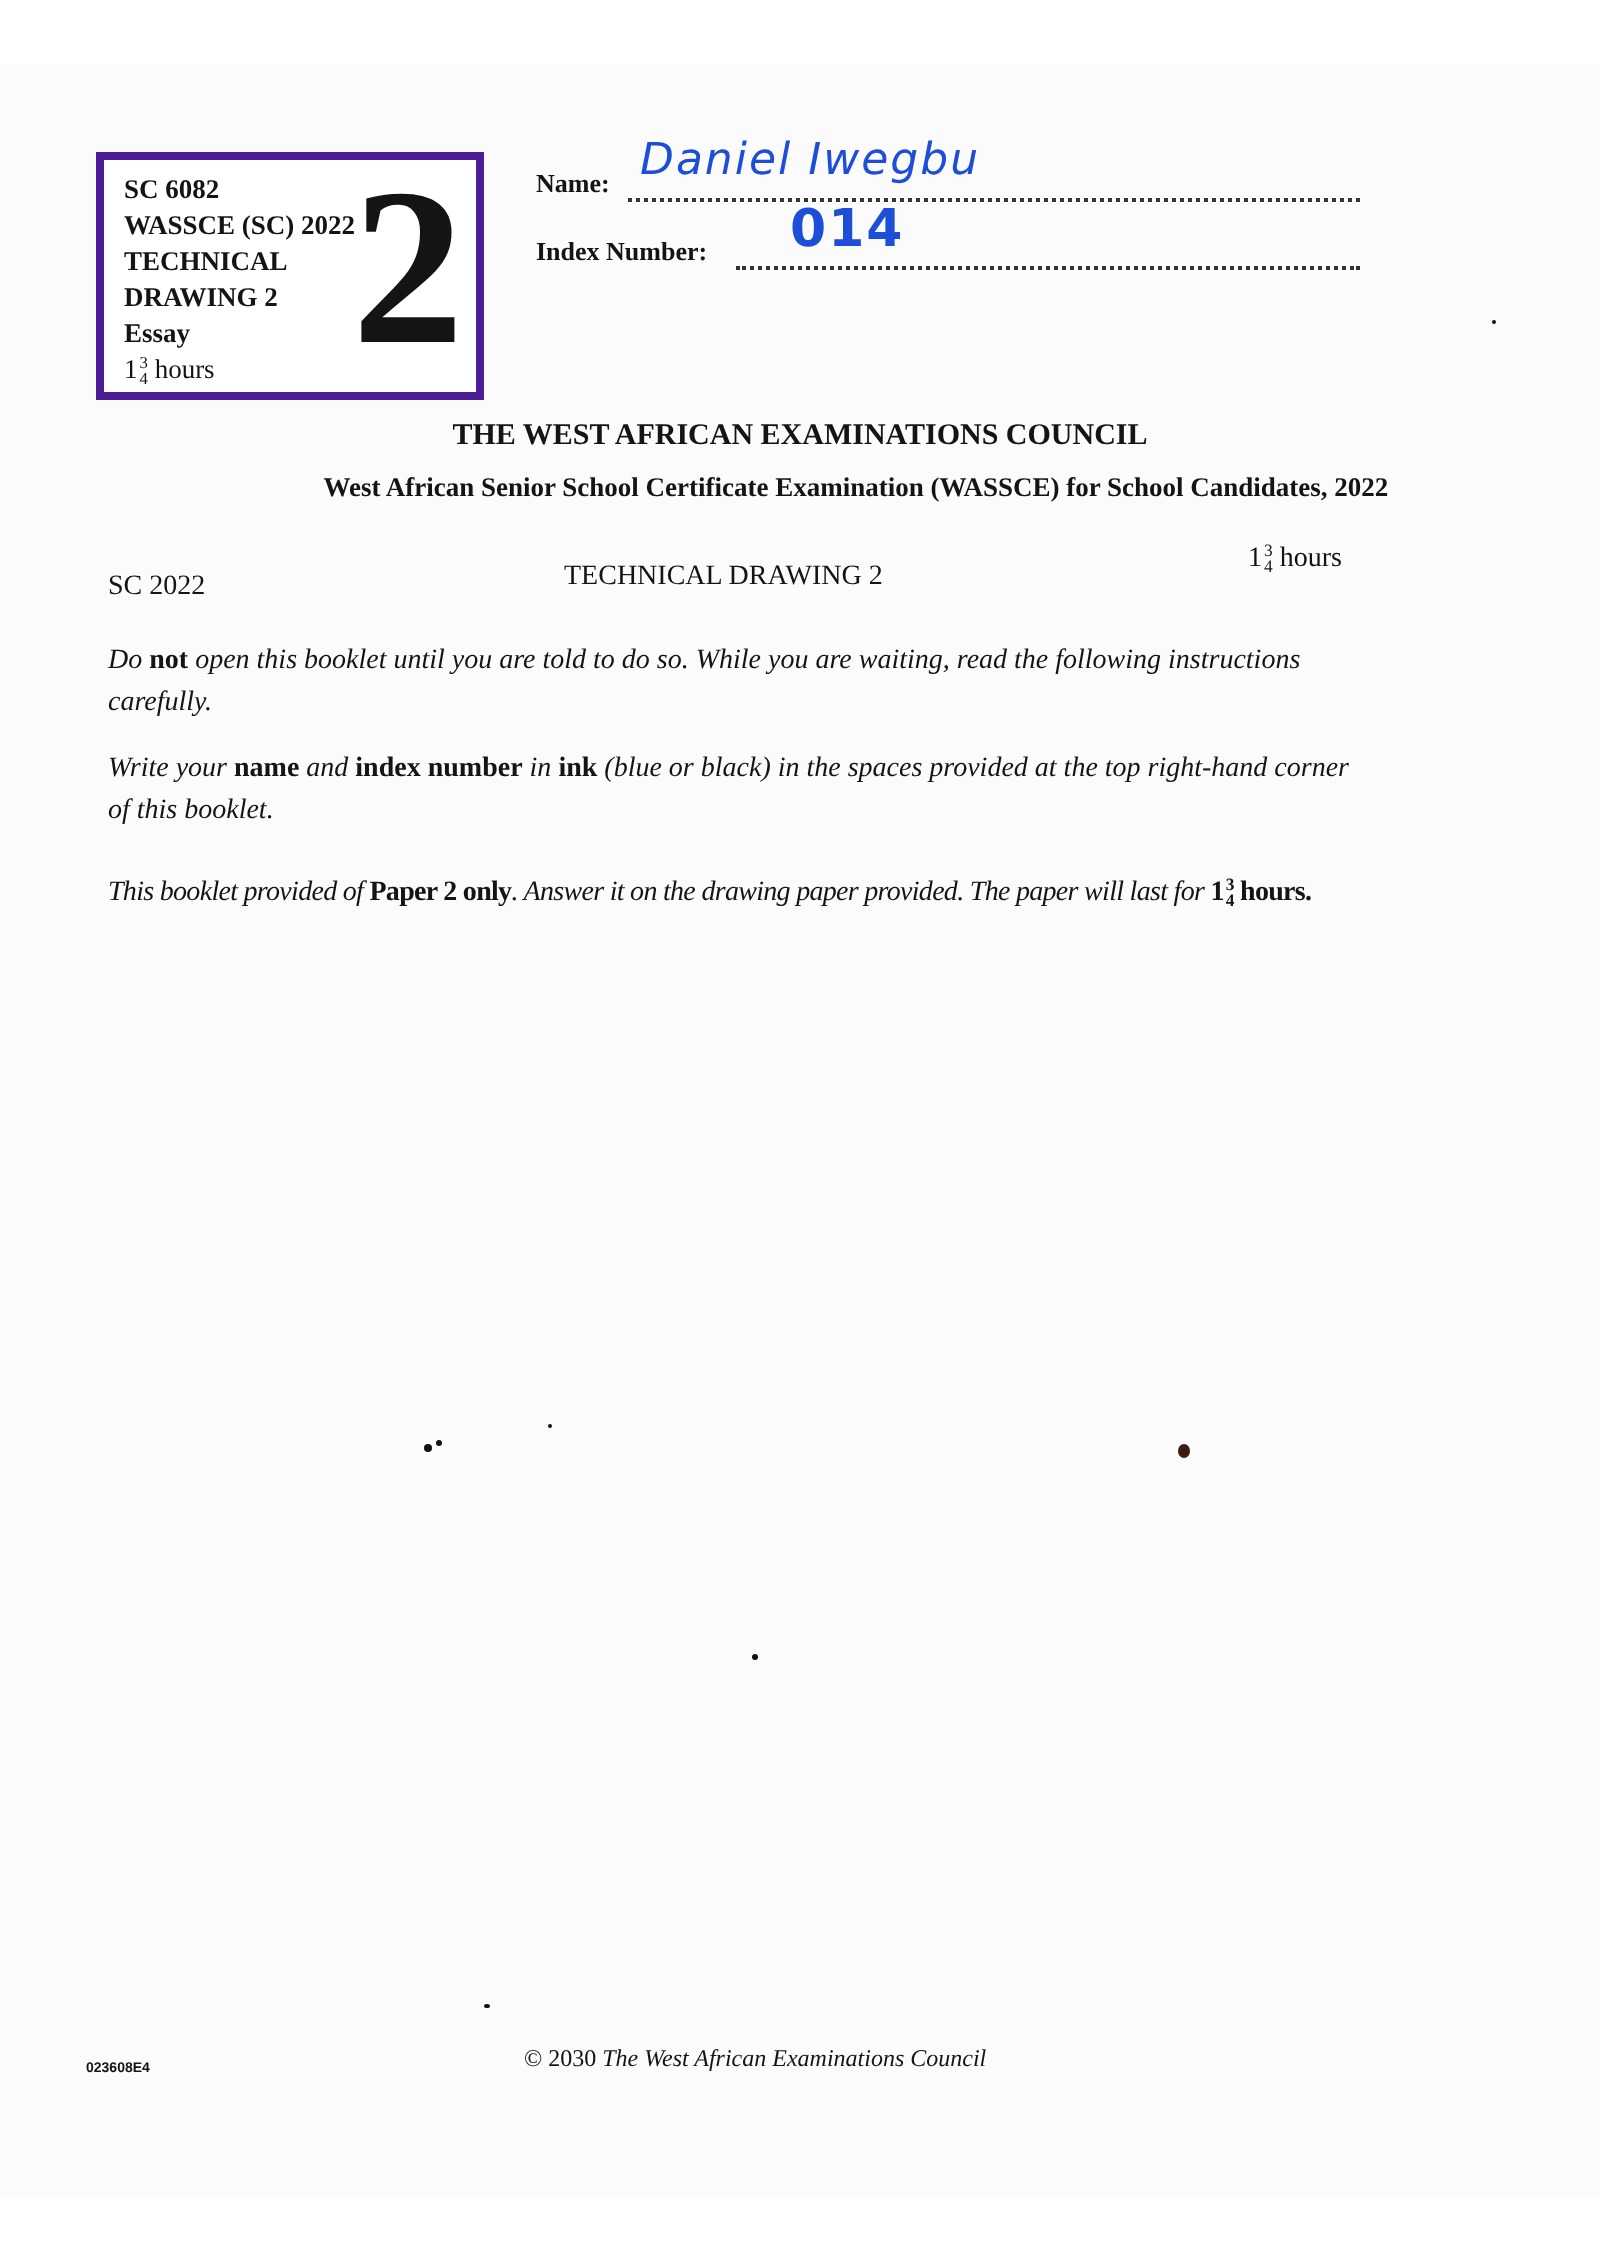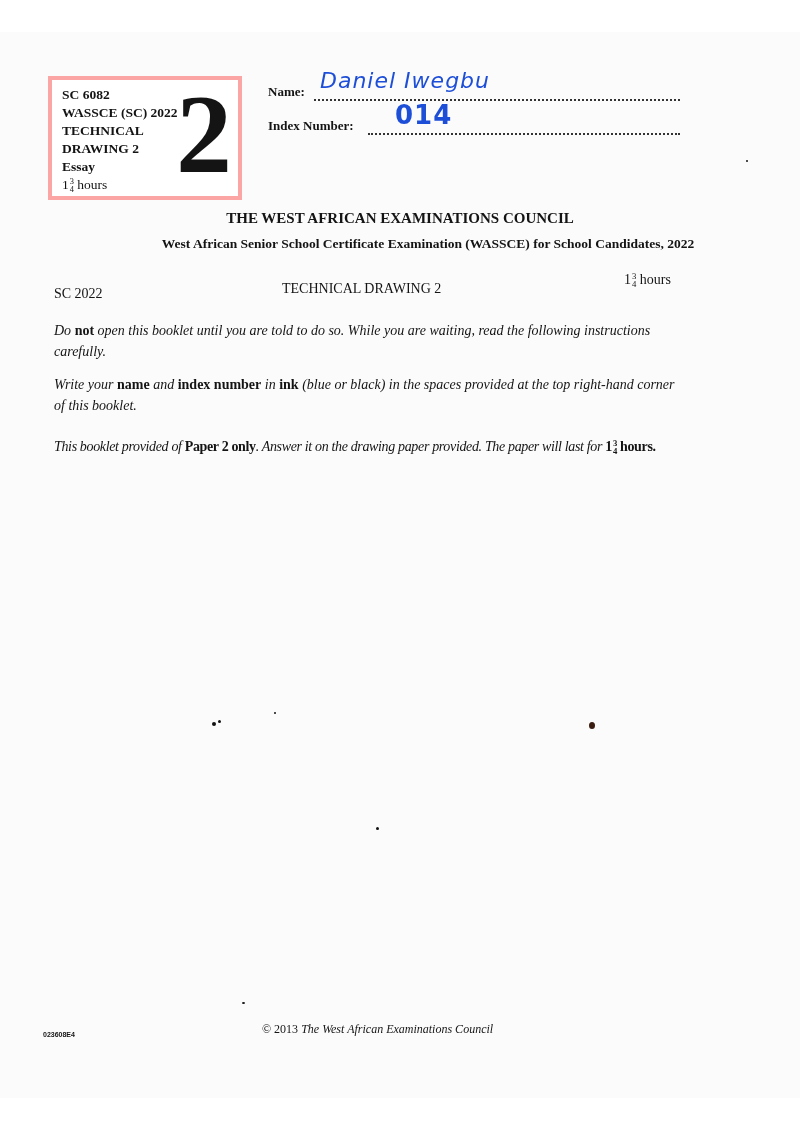--- a/index.html
+++ b/index.html
@@ -8,21 +8,21 @@
     background: #fdfdfd;
     font-family: "Liberation Serif", "DejaVu Serif", serif;
     color: #141414;
   }
   .scan-band-top { position: absolute; left: 0; top: 0; width: 800px; height: 32px; background: #ffffff; }
   .scan-band-bottom { position: absolute; left: 0; top: 1098px; width: 800px; height: 33px; background: #ffffff; }
   .page { position: absolute; left: 0; top: 32px; width: 800px; height: 1066px; background: #fbfbfb; }
 
   .code-box {
     position: absolute; left: 48px; top: 76px; width: 194px; height: 124px;
-    border: 4px solid #fca5a5; box-sizing: border-box; background: #fff;
+    border: 4px solid #4c1d95; box-sizing: border-box; background: #fff;
   }
   .code-box .lines { position: absolute; left: 10px; top: 6px; font-weight: bold; font-size: 13.5px; line-height: 18px; }
   .code-box .lines .reg { font-weight: normal; }
   .code-box .big2 {
     position: absolute; right: 6px; top: -6px; font-weight: bold; font-size: 112px; line-height: 120px;
   }
   .frac { display: inline-block; vertical-align: middle; text-align: center; font-size: 0.62em; line-height: 0.9em; margin-left: 1px; }
   .frac span { display: block; }
 
   .field { position: absolute; font-weight: bold; font-size: 13px; }
@@ -103,14 +103,14 @@
 <div class="speck" style="left:212px; top:722px; width:4px; height:4px;"></div>
 <div class="speck" style="left:218px; top:720px; width:3px; height:3px;"></div>
 <div class="speck" style="left:274px; top:712px; width:2px; height:2px;"></div>
 <div class="speck" style="left:589px; top:722px; width:6px; height:7px; background:#3a1d10;"></div>
 <div class="speck" style="left:376px; top:827px; width:3px; height:3px;"></div>
 <div class="speck" style="left:242px; top:1002px; width:3px; height:2px;"></div>
 <div class="speck" style="left:746px; top:160px; width:2px; height:2px;"></div>
 
 <div class="footer-code">023608E4</div>
 <div class="footer-copy">
-  <span>© 2013 </span><i>The West African Examinations Council</i>
+  <span>© 2030 </span><i>The West African Examinations Council</i>
 </div>
 
 </body></html>

